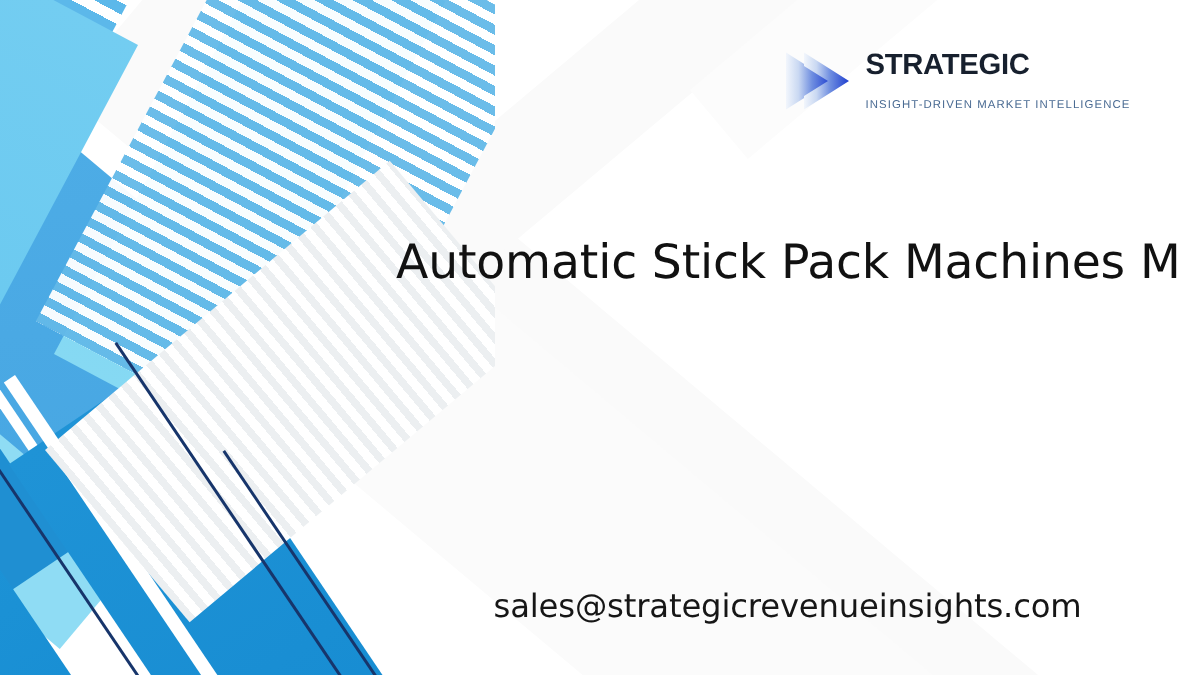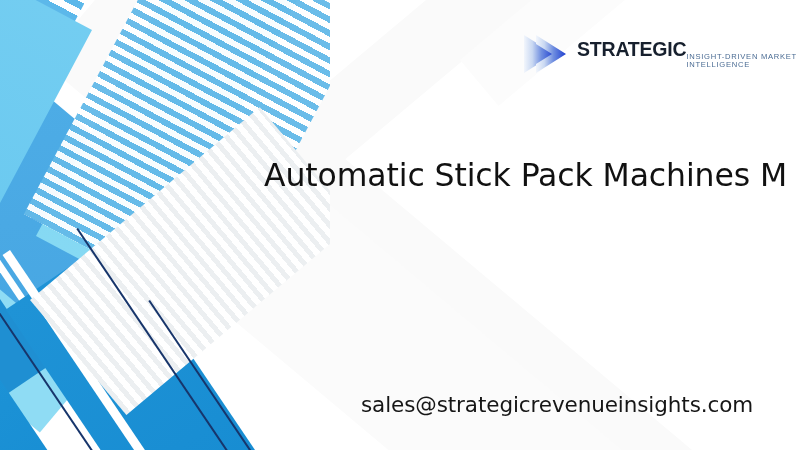--- a/index.html
+++ b/index.html
@@ -194,21 +194,21 @@
     align-items: center;
     gap: 9px;
   }
   .logo-mark {
     width: 46px;
     height: 48px;
     flex: 0 0 auto;
   }
   .logo-text {
     display: flex;
-    flex-direction: row;
+    flex-direction: column;
     line-height: 1;
   }
   .logo-line1, .logo-line2 {
     font-family: "Liberation Sans", sans-serif;
     font-weight: bold;
     font-size: 19.5px;
     letter-spacing: -0.2px;
     color: #17202e;
   }
   .logo-line2 { margin-top: 2px; }
@@ -239,21 +239,20 @@
   .email {
     position: absolute;
     left: 329px;
     top: 392px;
     font-family: "DejaVu Sans", sans-serif;
     font-size: 21.5px;
     font-weight: normal;
     color: #161616;
     white-space: nowrap;
     letter-spacing: -0.1px;
-    margin-left: 32px;
   }
 </style>
 </head>
 <body>
 
 <div id="slide">
 
   <div class="bg-texture">
     <div class="gray-band b1"></div>
     <div class="gray-band b2"></div>

